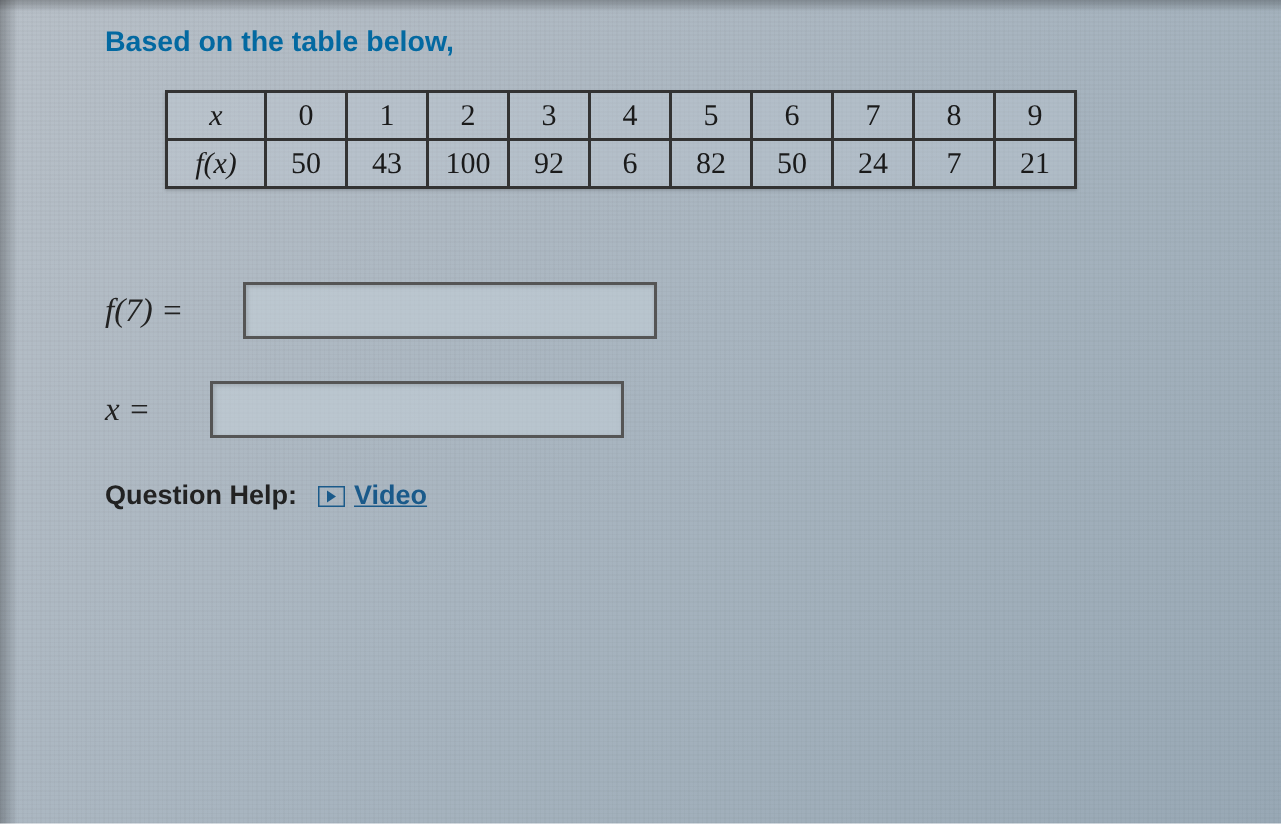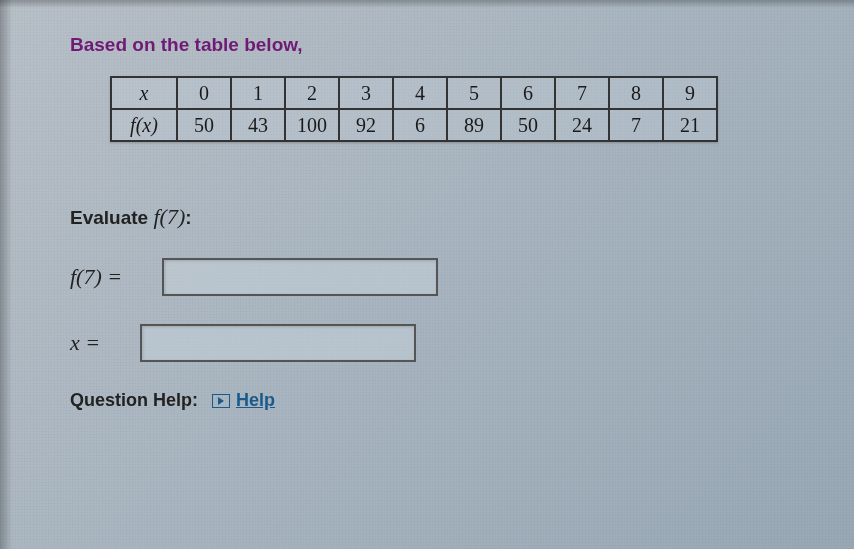--- a/index.html
+++ b/index.html
@@ -23,22 +23,21 @@
     }
     .content {
       position: relative;
       padding: 18px 60px 20px 70px;
       color: #1a1a1a;
     }
     .intro {
       font-size: 19px;
       margin-bottom: 20px;
       font-weight: 700;
-      color: #701a75;
-      margin-top: 16px;
+      color: #0369a1;
     }
     table {
       border-collapse: collapse;
       margin-left: 40px;
       margin-bottom: 62px;
       box-shadow: 0 1px 2px rgba(0,0,0,0.2);
     }
     td {
       border: 2px solid #333;
       text-align: center;
@@ -163,45 +162,42 @@
       <td>8</td>
       <td>9</td>
     </tr>
     <tr>
       <td class="label"><span>f(x)</span></td>
       <td>50</td>
       <td>43</td>
       <td>100</td>
       <td>92</td>
       <td>6</td>
-      <td>89</td>
+      <td>82</td>
       <td>50</td>
       <td>24</td>
       <td>7</td>
       <td>21</td>
     </tr>
   </tbody>
     </table>
 
-  <div class="prompt">
-    <span>Evaluate </span><span class="math">f(7)</span><span>:</span>
-  </div>
 
   <div class="row-input">
     <span class="lhs">f(7) =</span>
     <input class="answer" type="text" value="" style="">
   </div>
 
 
   <div class="row-input">
     <span class="lhs">x =</span>
     <input class="answer" type="text" value="" style="">
   </div>
 
   <div class="qhelp">
     <span>Question Help:</span>
     <a class="video-link">
       <span class="video-icon"></span>
-      <span>Help</span>
+      <span>Video</span>
     </a>
   </div>
 
 </div>
 
 </body></html>

